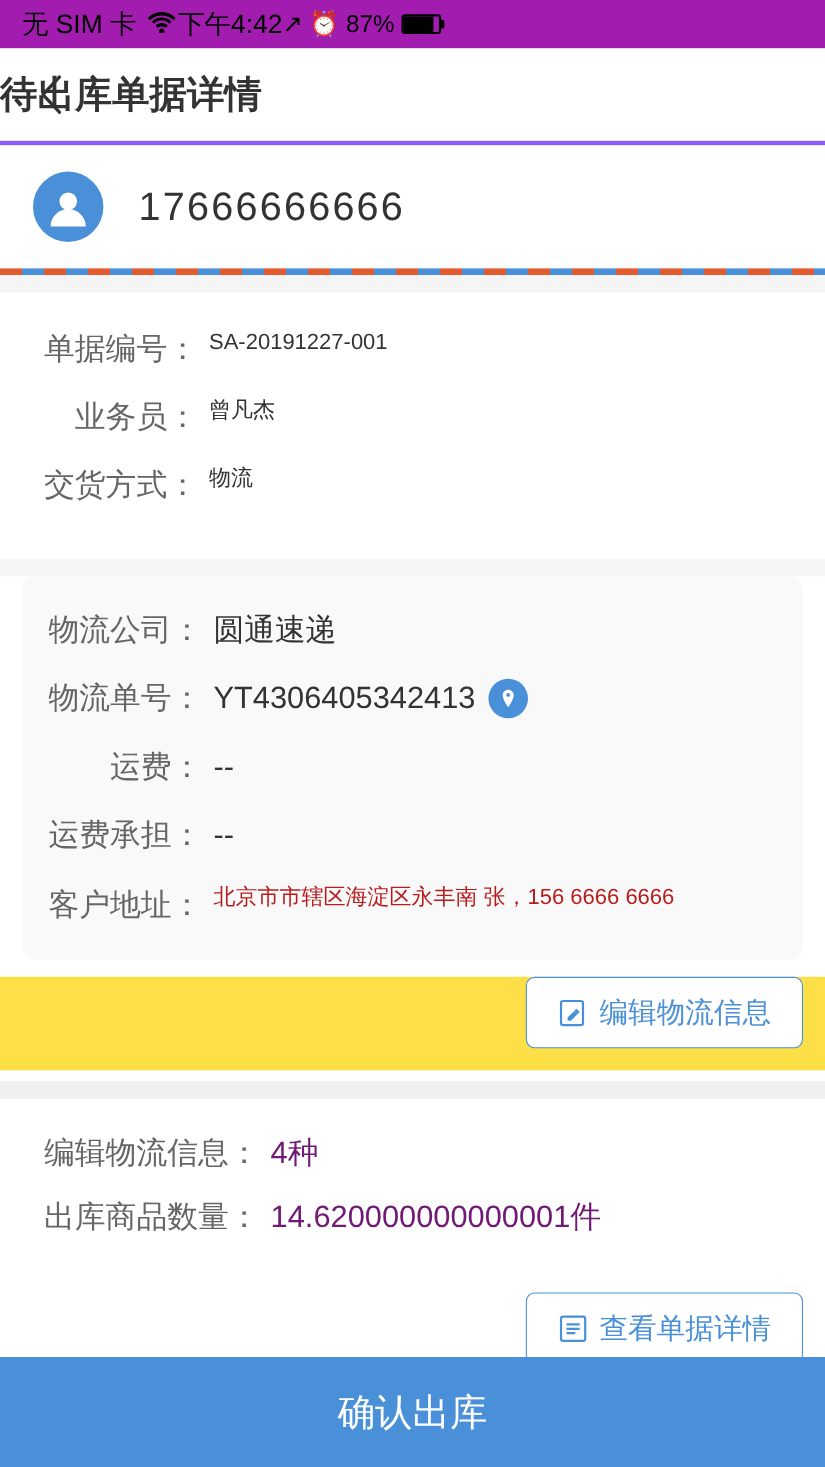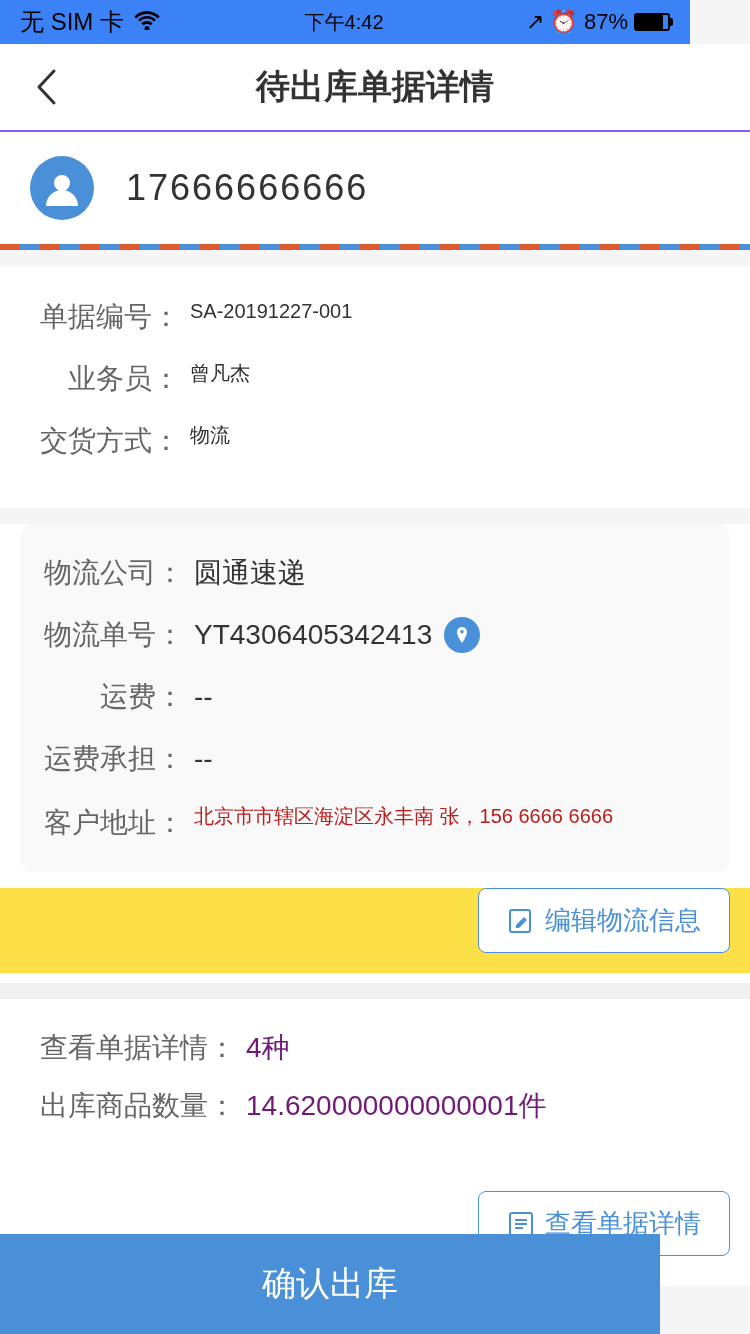--- a/index.html
+++ b/index.html
@@ -9,44 +9,42 @@
       min-height: 1334px;
       background: #f5f5f5;
       font-family: -apple-system, "PingFang SC", "Helvetica Neue", Arial, sans-serif;
       font-size: 28px;
       color: #333;
       position: relative;
     }
 
     
     .status-bar {
-      width: 690px;
+      width: 750px;
       height: 44px;
-      background: #3b82f6;
-      display: flex;
-      align-items: center;
-      justify-content: space-between;
+      background: #a21caf;
+      display: flex;
+      align-items: center;
       padding: 0 20px;
       font-size: 24px;
       color: #000;
     }
     .status-left { display: flex; align-items: center; gap: 8px; }
-    .status-center { font-size: 20px; font-weight: 500; }
+    .status-center { font-size: 24px; font-weight: 500; }
     .status-right { display: flex; align-items: center; gap: 6px; font-size: 22px; }
 
     
     .nav-bar {
       width: 750px;
       height: 88px;
       background: #fff;
       display: flex;
       align-items: center;
-      justify-content: center;
       position: relative;
-      border-bottom: 2px solid #8b5cf6;
+      border-bottom: 4px solid #8b5cf6;
     }
     .nav-back {
       position: absolute;
       left: 24px;
       top: 50%;
       transform: translateY(-50%);
       width: 44px;
       height: 44px;
       display: flex;
       align-items: center;
@@ -204,21 +202,21 @@
     .goods-section {
       background: #fff;
       padding: 30px 40px;
       margin-top: 0;
     }
     .goods-row {
       display: flex;
       align-items: center;
       margin-bottom: 20px;
     }
-    .goods-row:last-child { margin-bottom: 16px; }
+    .goods-row:last-child { margin-bottom: 0; }
     .goods-label {
       color: #666;
       font-size: 28px;
       min-width: 160px;
       text-align: right;
       flex-shrink: 0;
     }
     .goods-value {
       color: #701a75;
       font-size: 28px;
@@ -250,21 +248,21 @@
       background: #f5f5f5;
       flex: 1;
       min-height: 200px;
     }
 
     
     .bottom-btn {
       position: fixed;
       bottom: 0;
       left: 0;
-      width: 660px;
+      width: 750px;
       height: 100px;
       background: #4a90d9;
       display: flex;
       align-items: center;
       justify-content: center;
       color: #fff;
       font-size: 34px;
       font-weight: 500;
       cursor: pointer;
       z-index: 100;
@@ -379,21 +377,21 @@
         </svg>
         <span>编辑物流信息</span>
       </button>
     </div>
   </div>
 
   <div class="section-divider"></div>
 
   <div class="goods-section">
     <div class="goods-row">
-      <span class="goods-label">查看单据详情：</span>
+      <span class="goods-label">编辑物流信息：</span>
       <span class="goods-value">4种</span>
     </div>
     <div class="goods-row">
       <span class="goods-label">出库商品数量：</span>
       <span class="goods-value">14.620000000000001件</span>
     </div>
   </div>
 
   <div class="view-detail-container">
     <button class="view-detail-btn">

